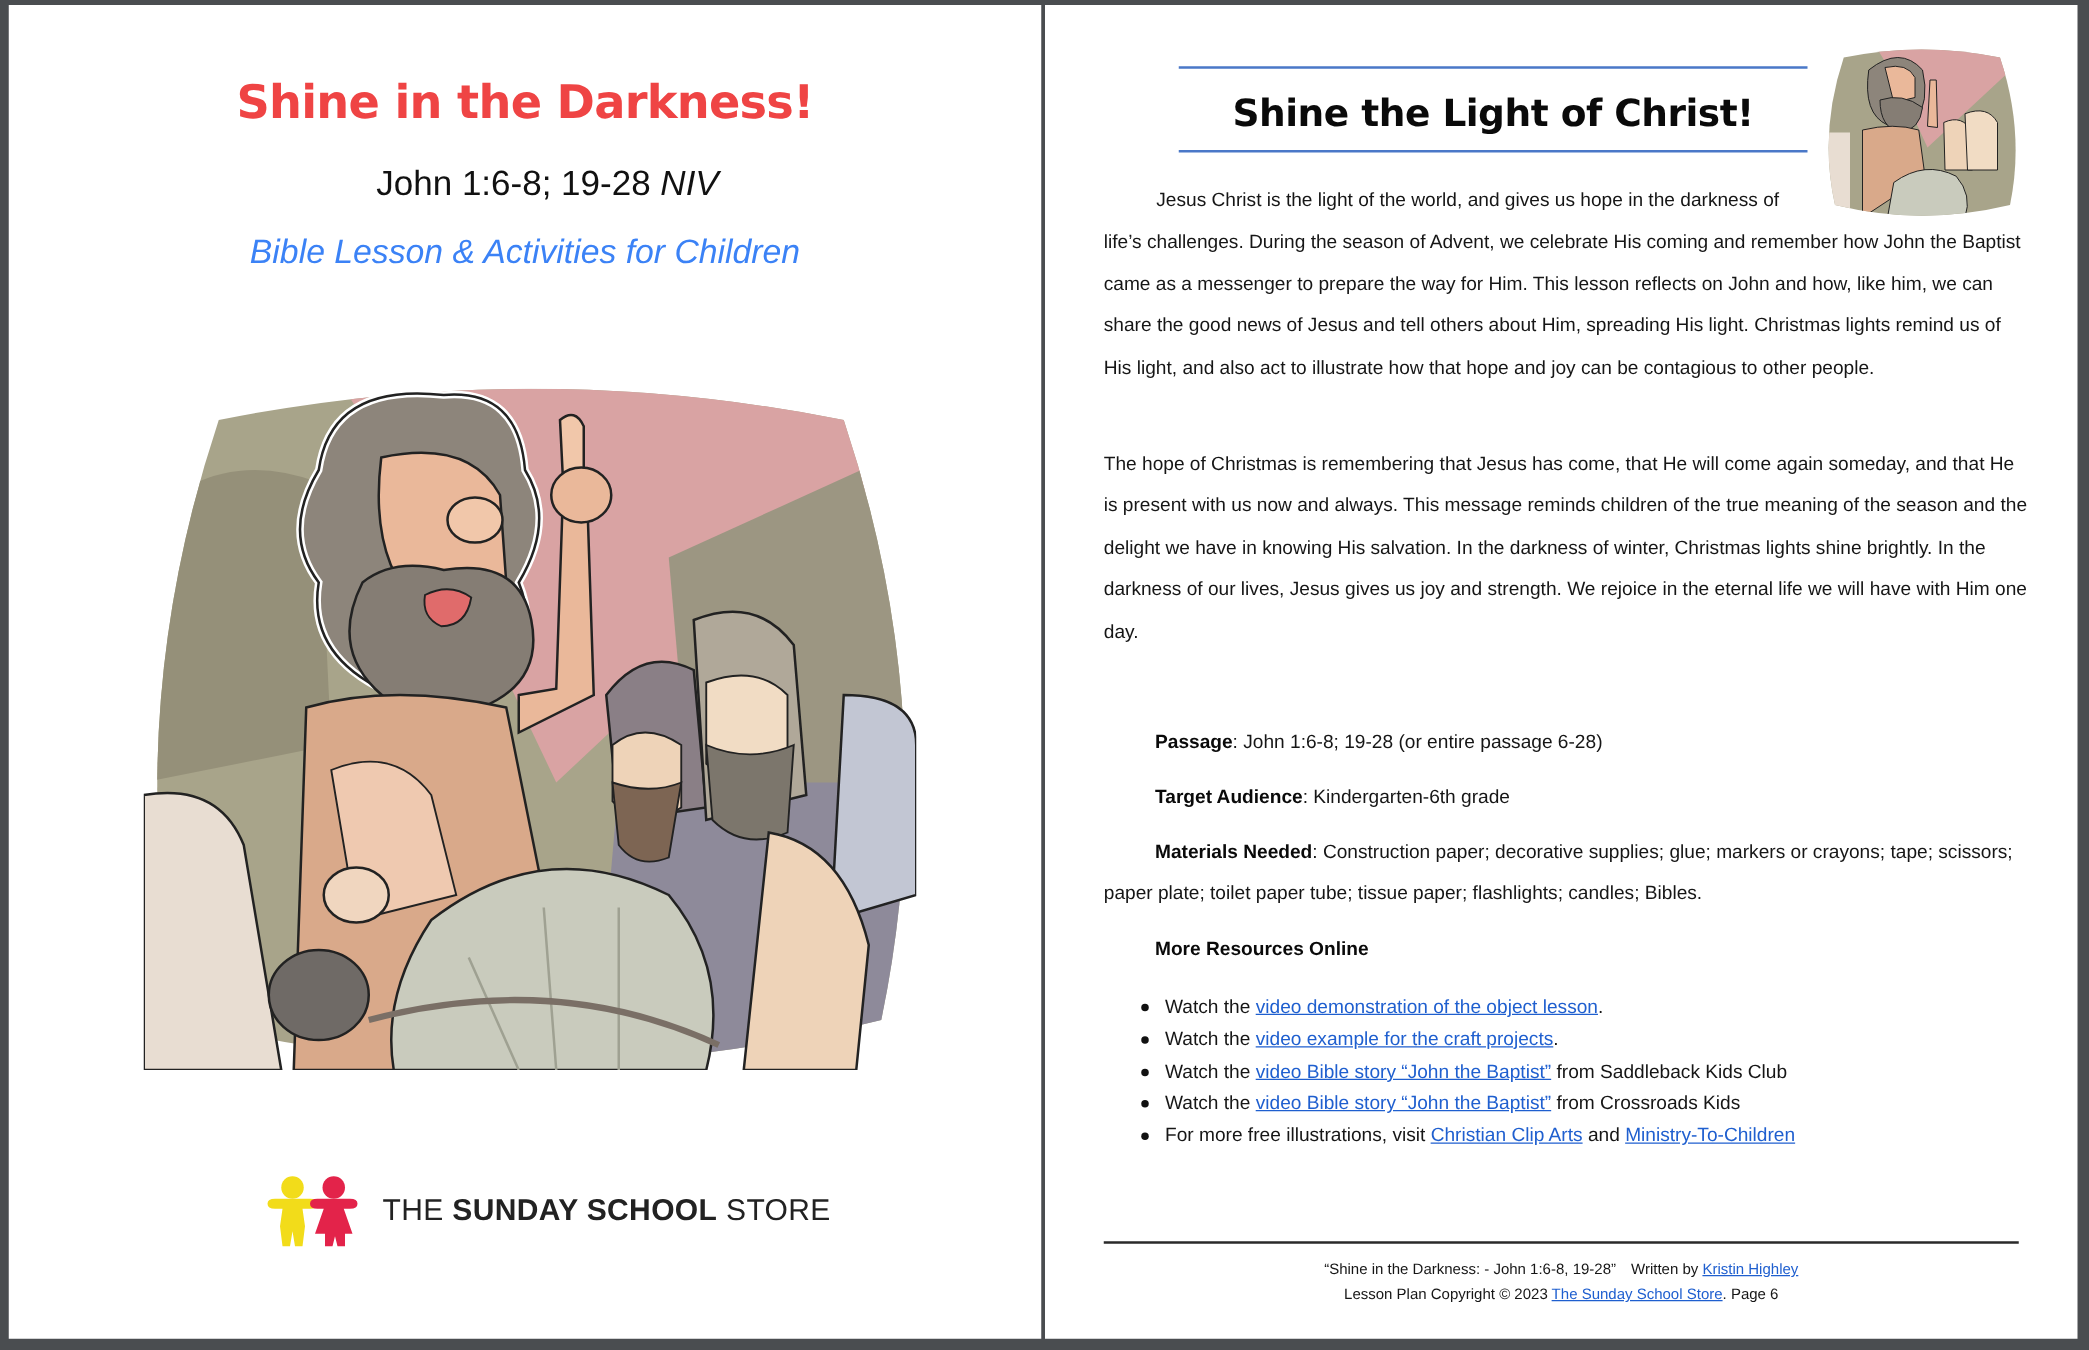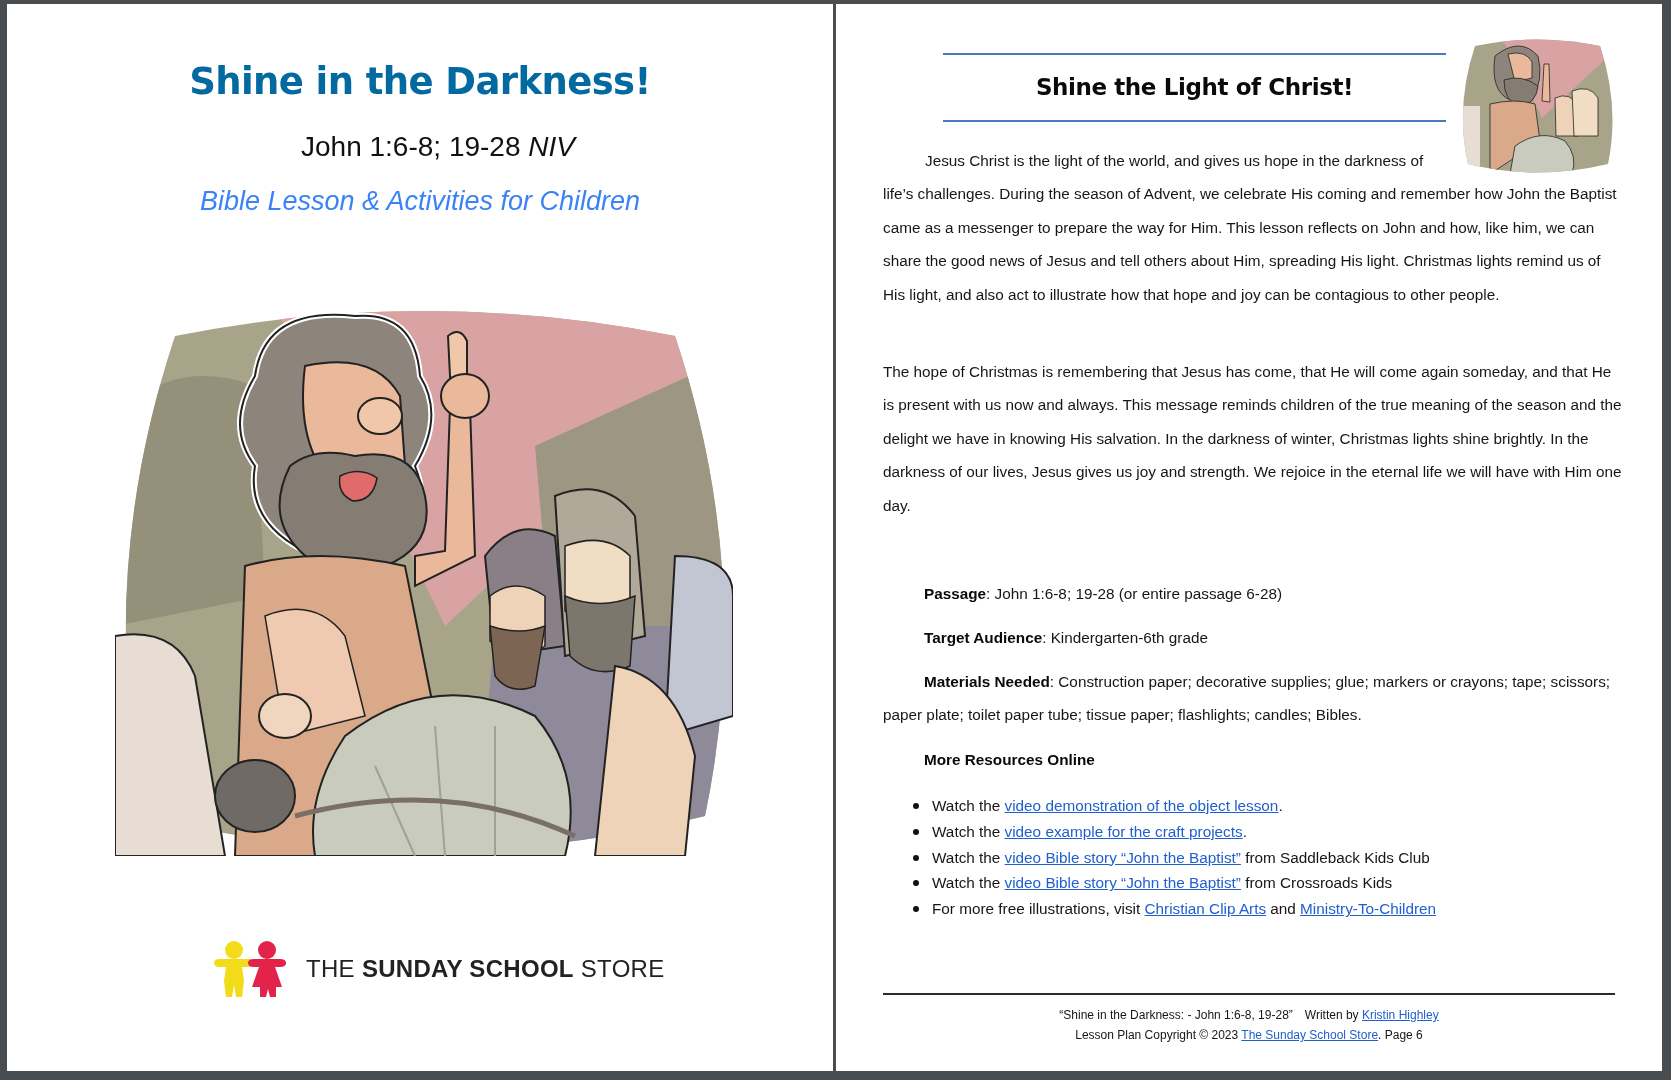--- a/index.html
+++ b/index.html
@@ -18,21 +18,21 @@
   }
   #page-left { left: 7px; width: 826px; }
   #page-right { left: 836px; width: 826px; }
 
   
   .cover-title {
     position: absolute; left: 0; right: 0; top: 56px;
     text-align: center;
     font-family: "DejaVu Sans", sans-serif;
     font-weight: bold; font-size: 37px; letter-spacing: -0.6px;
-    color: #0369a1;
+    color: #ef4444;
   }
   .cover-ref {
     position: absolute; left: 0; right: 0; top: 127px;
     text-align: center; font-size: 28px; color: #111; padding-left: 36px;
   }
   .cover-ref i { font-style: italic; }
   .cover-sub {
     position: absolute; left: 0; right: 0; top: 182px;
     text-align: center; font-size: 27px; font-style: italic; color: #3b82f6;
   }
@@ -49,21 +49,21 @@
   }
   .brand-text b { font-weight: 900; }
 
   
   .rule-blue {
     position: absolute; left: 107px; width: 503px; height: 2px; background: #4a78c8;
   }
   .rp-title {
     position: absolute; left: 107px; width: 503px; top: 70px;
     text-align: center; font-family: "DejaVu Sans", sans-serif;
-    font-weight: bold; font-size: 23px; letter-spacing: -0.4px; color: #0a0a0a;
+    font-weight: bold; font-size: 30px; letter-spacing: -0.4px; color: #0a0a0a;
   }
   .thumb {
     position: absolute; left: 624px; top: 32px; width: 154px; height: 138px;
   }
   .body-text {
     position: absolute; left: 47px; width: 740px;
     font-size: 15.3px; line-height: 33.4px; color: #161616;
   }
   .para1 { top: 140px; }
   .para1 .first-line { display: block; width: 560px; margin-left: 42px; }

